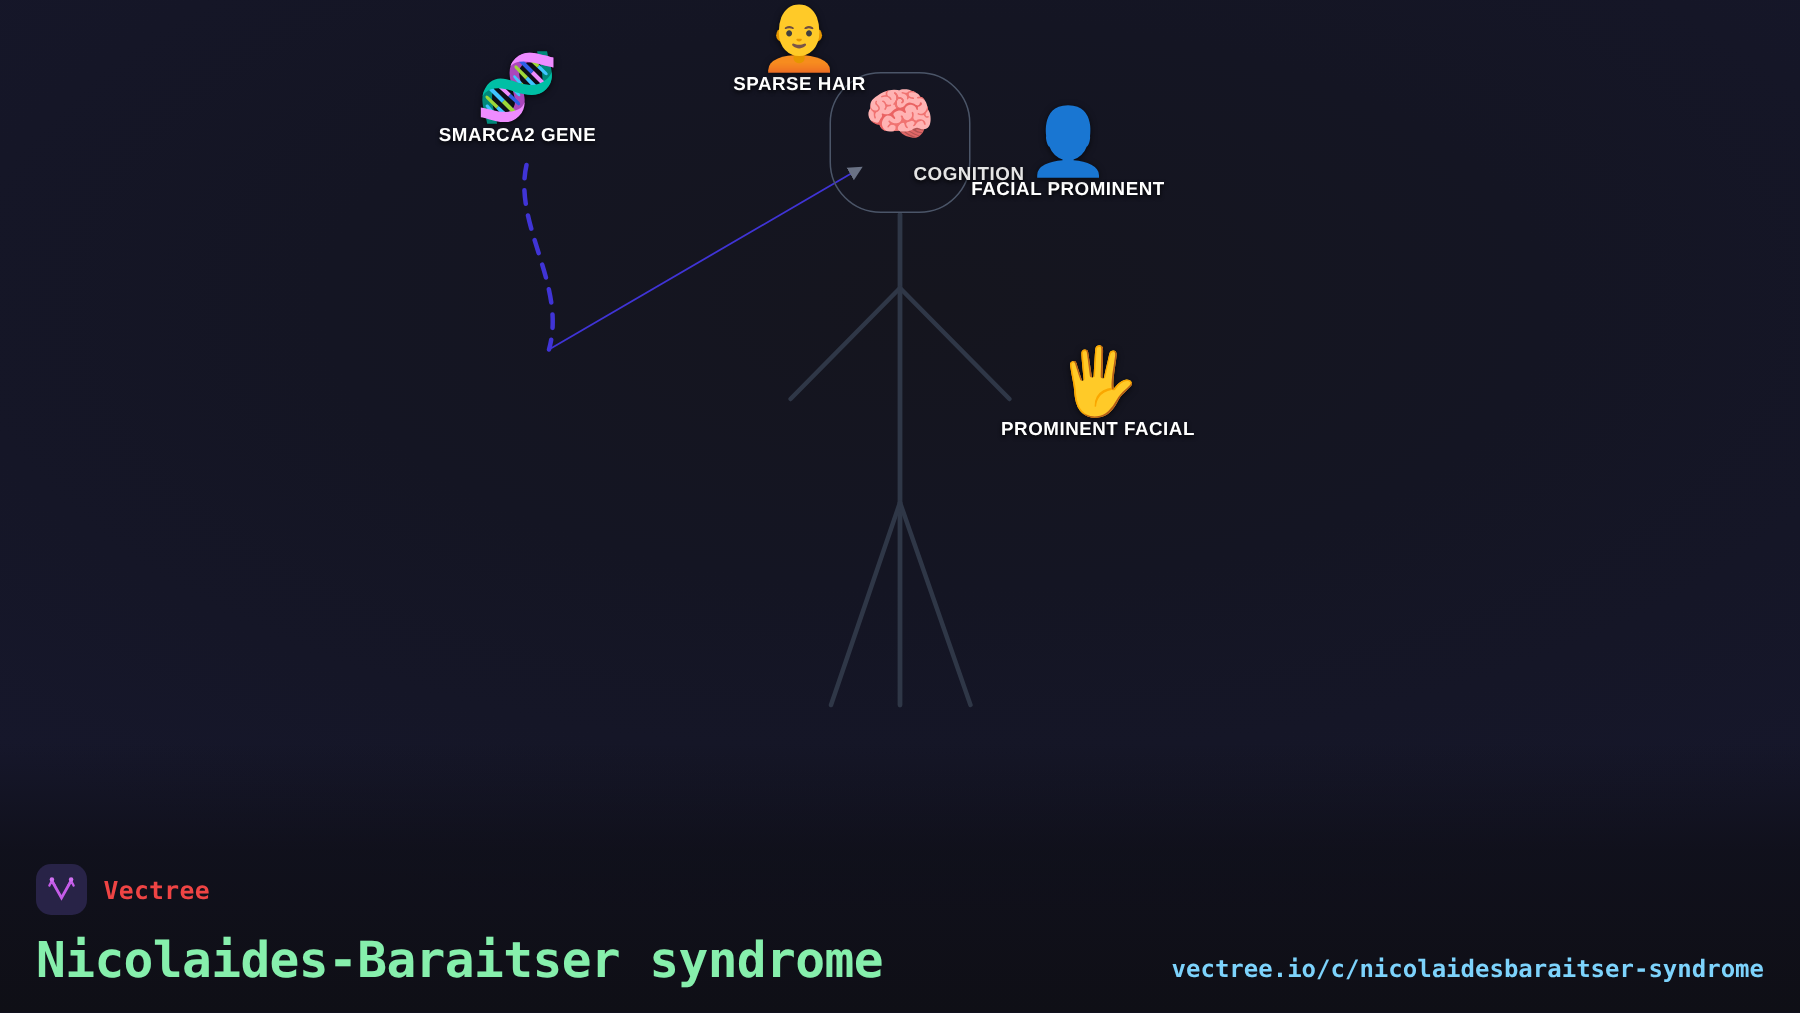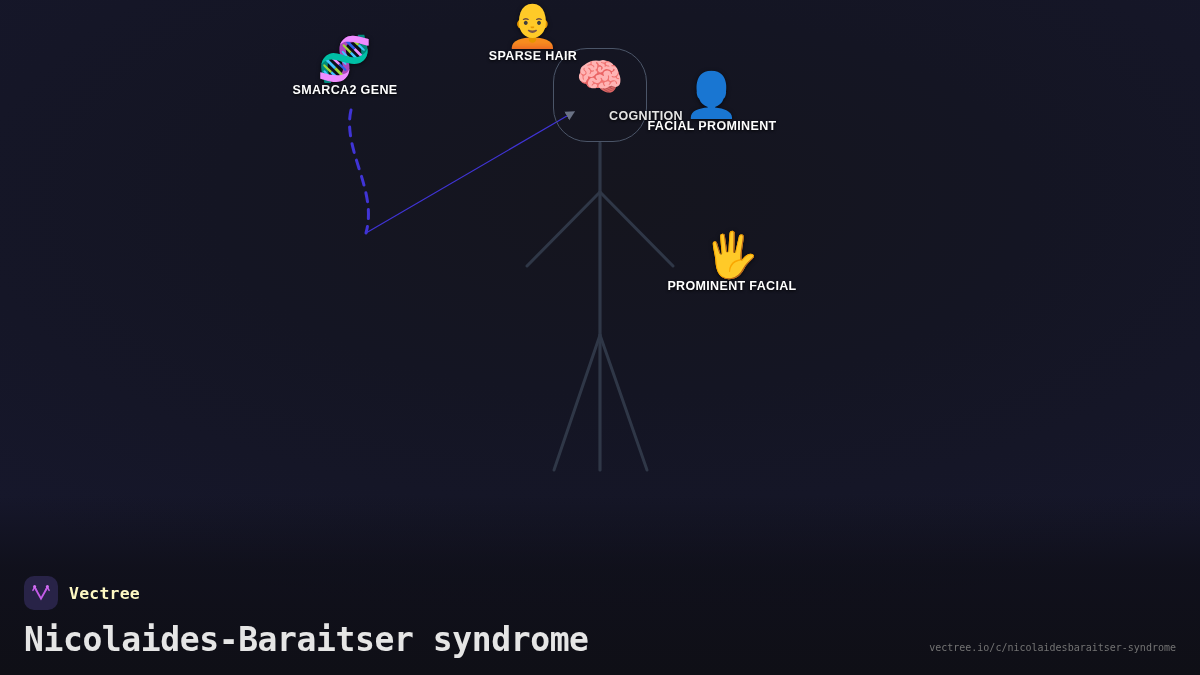--- a/index.html
+++ b/index.html
@@ -118,43 +118,44 @@
     background: #282347;
     display: flex;
     align-items: center;
     justify-content: center;
     flex: none;
   }
   #brand-name {
     font-family: "DejaVu Sans Mono", "Liberation Mono", monospace;
     font-size: 16.5px;
     font-weight: bold;
-    color: #fef9c3;
+    color: #ef4444;
     letter-spacing: 0.2px;
   }
   #title-row {
     display: flex;
     align-items: baseline;
     justify-content: space-between;
     gap: 20px;
   }
   #page-title {
     font-family: "DejaVu Sans Mono", "Liberation Mono", monospace;
     font-size: 33px;
     font-weight: bold;
-    color: #e5e5e5;
+    color: #86efac;
     letter-spacing: -0.4px;
     white-space: nowrap;
   }
   #page-url {
     font-family: "DejaVu Sans Mono", "Liberation Mono", monospace;
-    font-size: 10px;
-    color: #737373;
+    font-size: 16px;
+    color: #7dd3fc;
     white-space: nowrap;
     padding-bottom: 3px;
+    font-weight: bold;
   }
 </style>
 </head>
 <body>
 
 <div id="page">
 
   <div id="canvas-bg"></div>
 
   <svg id="graph-svg" viewBox="0 0 1200 675" xmlns="http://www.w3.org/2000/svg">

